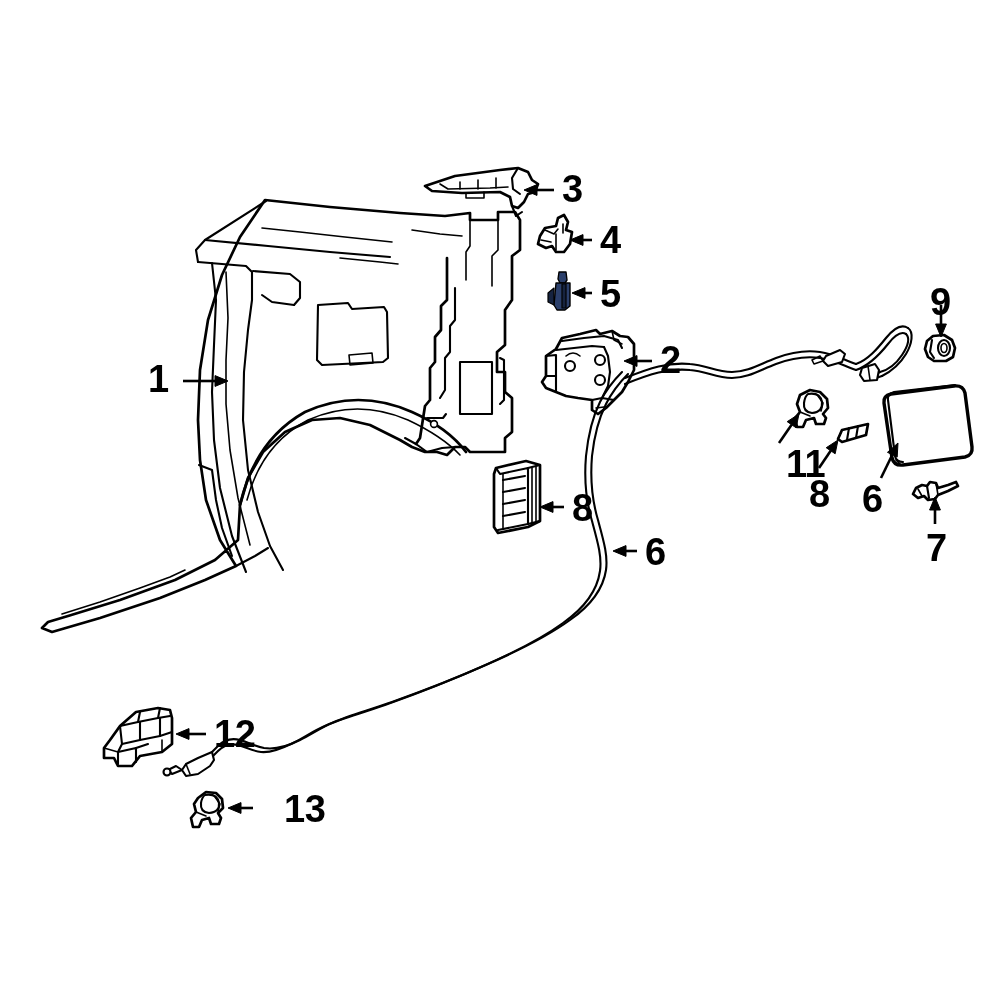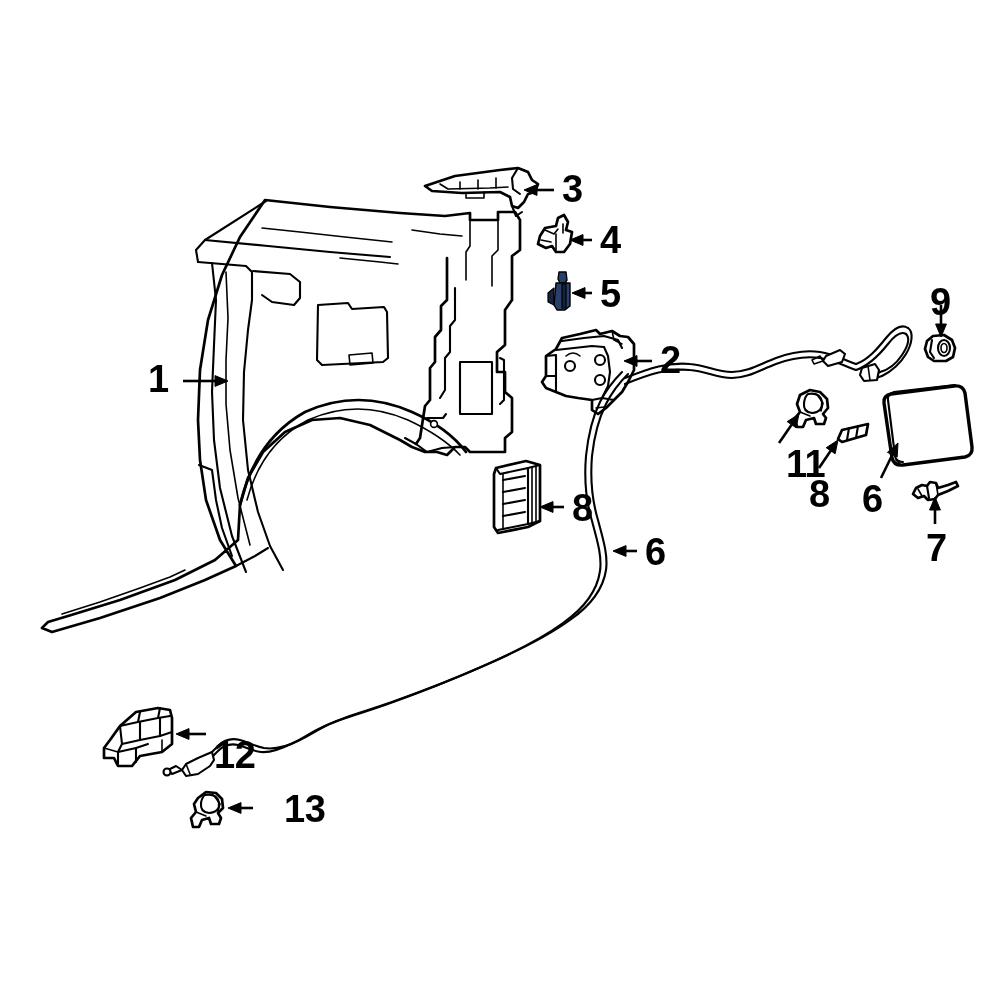--- a/index.html
+++ b/index.html
@@ -360,18 +360,18 @@
       <div class="callout-label" style="left: 660px; top: 341px;">2</div>
       <div class="callout-label" style="left: 562px; top: 170px;">3</div>
       <div class="callout-label" style="left: 600px; top: 221px;">4</div>
       <div class="callout-label" style="left: 600px; top: 275px;">5</div>
       <div class="callout-label" style="left: 862px; top: 480px;">6</div>
       <div class="callout-label" style="left: 926px; top: 529px;">7</div>
       <div class="callout-label" style="left: 809px; top: 475px;">8</div>
       <div class="callout-label" style="left: 930px; top: 283px;">9</div>
       <div class="callout-label" style="left: 645px; top: 533px;">6</div>
       <div class="callout-label" style="left: 754px; top: 445px; margin-left: 32px;">11</div>
-      <div class="callout-label" style="left: 214px; top: 736px; text-align: right;">12</div>
+      <div class="callout-label" style="left: 214px; top: 715px; text-align: right;">12</div>
       <div class="callout-label" style="left: 262px; top: 790px; margin-left: 22px;">13</div>
       <div class="callout-label" style="left: 572px; top: 489px;">8</div>
     </div>
 
 </div>
 
 </body></html>

